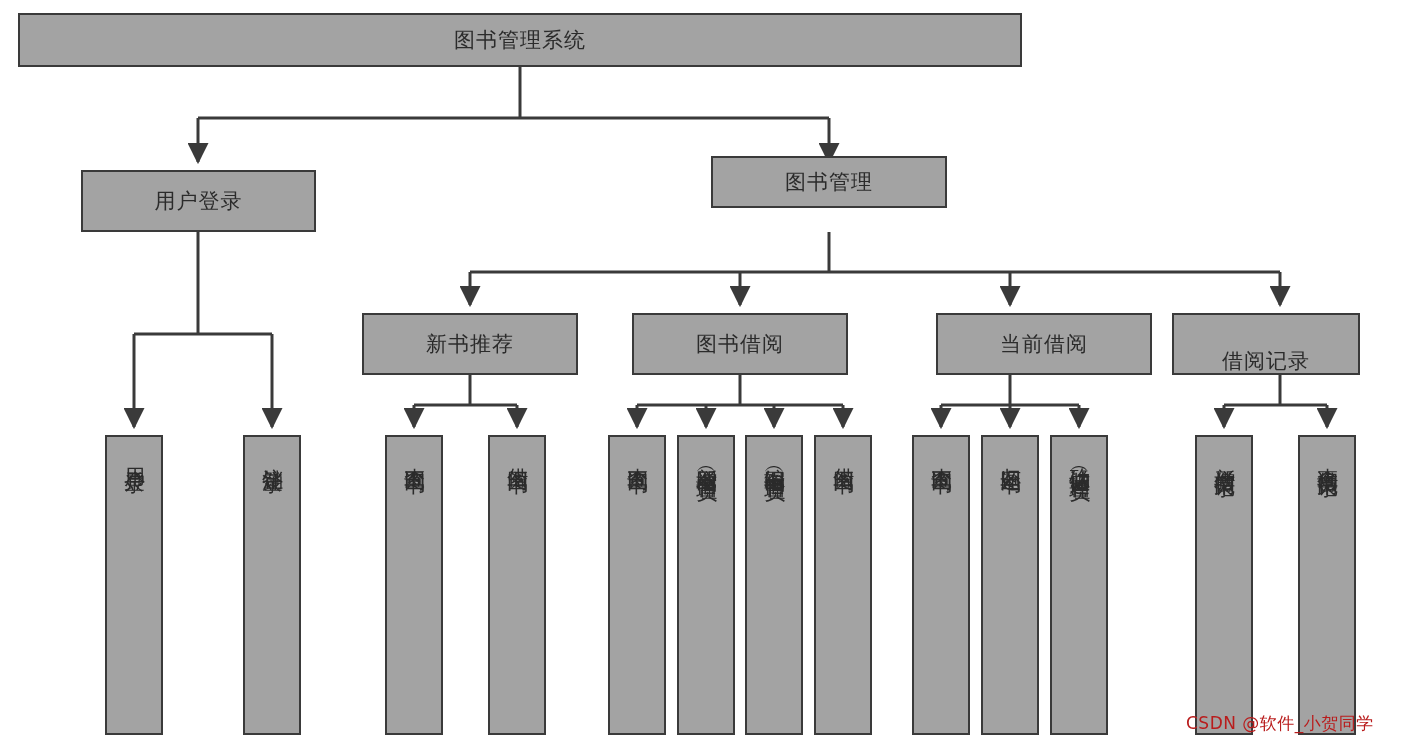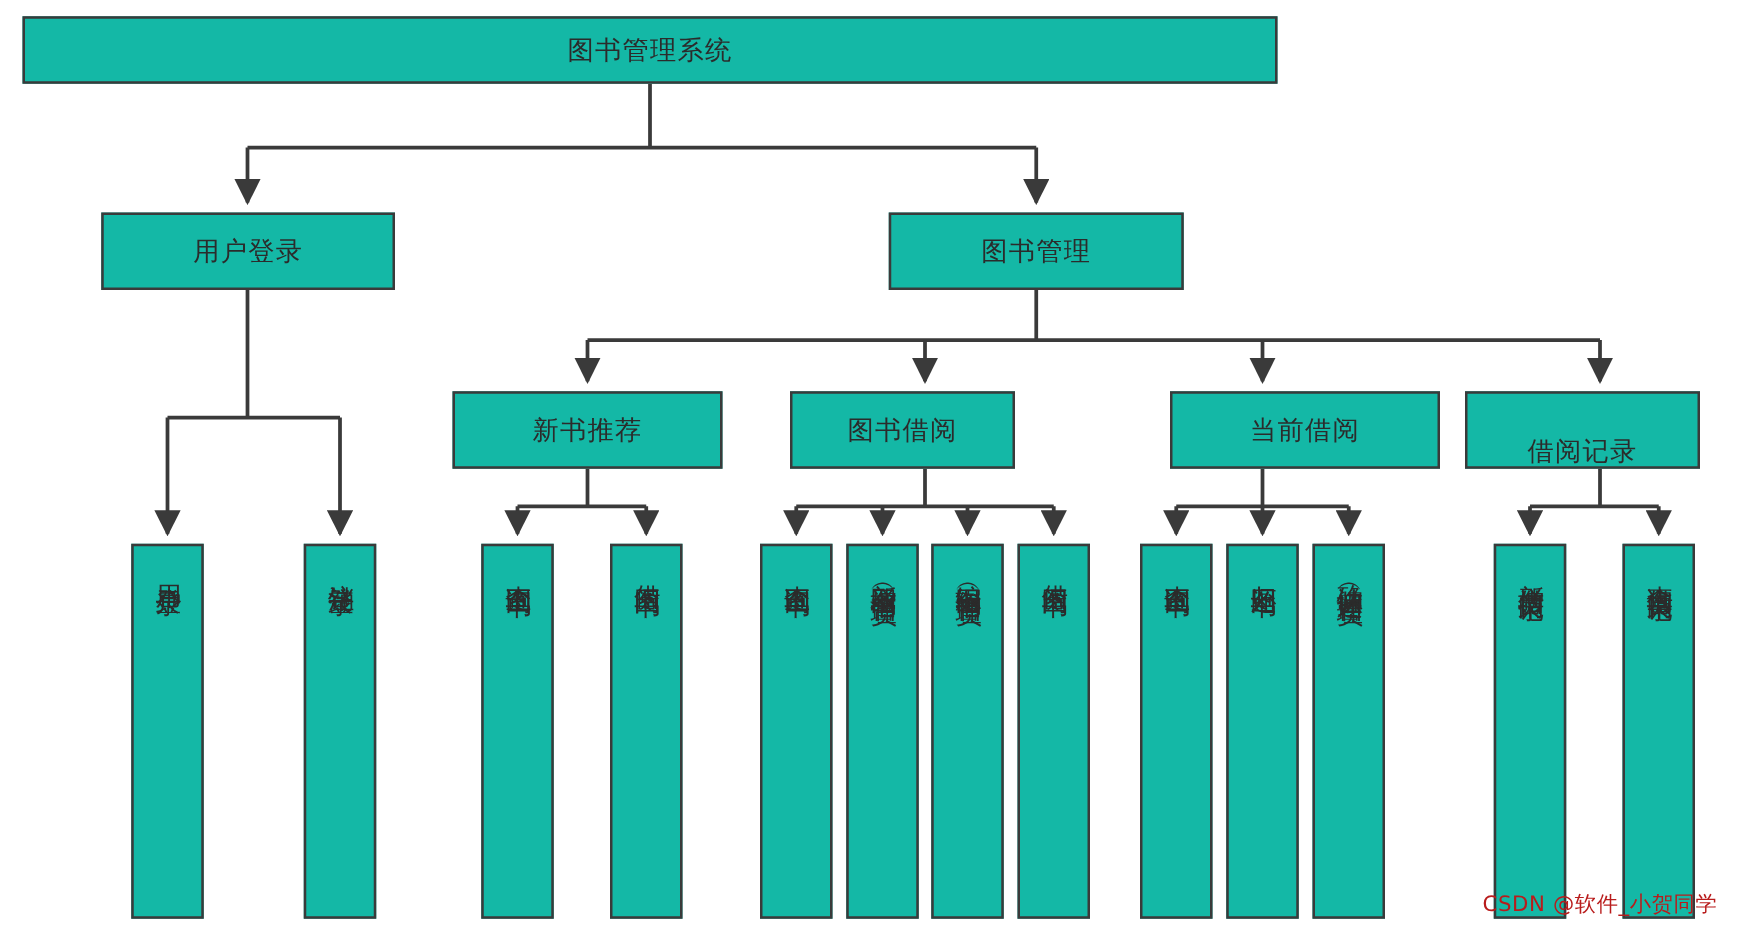--- a/index.html
+++ b/index.html
@@ -1,21 +1,21 @@
 <!DOCTYPE html>
 <html><head>
 <meta charset="utf-8">
 <style>
   html,body{margin:0;padding:0;background:#ffffff;}
   body{width:1405px;height:747px;overflow:hidden;
        font-family:"DejaVu Sans","Liberation Sans",sans-serif;}
   #stage{position:relative;width:1405px;height:747px;background:#fff;}
   svg.lines{position:absolute;left:0;top:0;width:1405px;height:747px;}
 
-  .box{position:absolute;box-sizing:border-box;background:#14b8a6;
+  .box{position:absolute;box-sizing:border-box;background:#a3a3a3;
        border:2.5px solid #3a3a3a;display:flex;align-items:center;
        justify-content:center;}
   .box .lbl{color:#2b2b2b;line-height:1.15;white-space:nowrap;}
 
   .node-h .lbl{font-size:21px;letter-spacing:1px;}
   .node-root .lbl{font-size:21px;letter-spacing:1px;}
 
   .node-v{align-items:flex-start;justify-content:center;padding-top:14px;}
   .node-v .lbl{
     writing-mode:vertical-rl; text-orientation:upright;
@@ -80,28 +80,28 @@
     </g>
   </svg>
 
   <div class="box node-root" style="left:18px;top:13px;width:1004px;height:54px;">
     <span class="lbl">图书管理系统</span>
   </div>
 
   <div class="box node-h" style="left:81px;top:170px;width:235px;height:62px;">
     <span class="lbl">用户登录</span>
   </div>
-  <div class="box node-h" style="left:711px;top:170px;width:236px;height:62px;">
+  <div class="box node-h" style="left:711px;top:156px;width:236px;height:52px;">
     <span class="lbl">图书管理</span>
   </div>
 
   <div class="box node-h" style="left:362px;top:313px;width:216px;height:62px;font-family:Liberation Serif, serif;">
     <span class="lbl">新书推荐</span>
   </div>
-  <div class="box node-h" style="left:632px;top:313px;width:180px;height:62px;">
+  <div class="box node-h" style="left:632px;top:313px;width:216px;height:62px;">
     <span class="lbl">图书借阅</span>
   </div>
   <div class="box node-h" style="left:936px;top:313px;width:216px;height:62px;">
     <span class="lbl">当前借阅</span>
   </div>
   <div class="box node-h" style="left:1172px;top:313px;width:188px;height:62px;align-items:flex-end;">
     <span class="lbl">借阅记录</span>
   </div>
 
   <div class="box node-v" style="left:105px;top:435px;width:58px;height:300px;">

